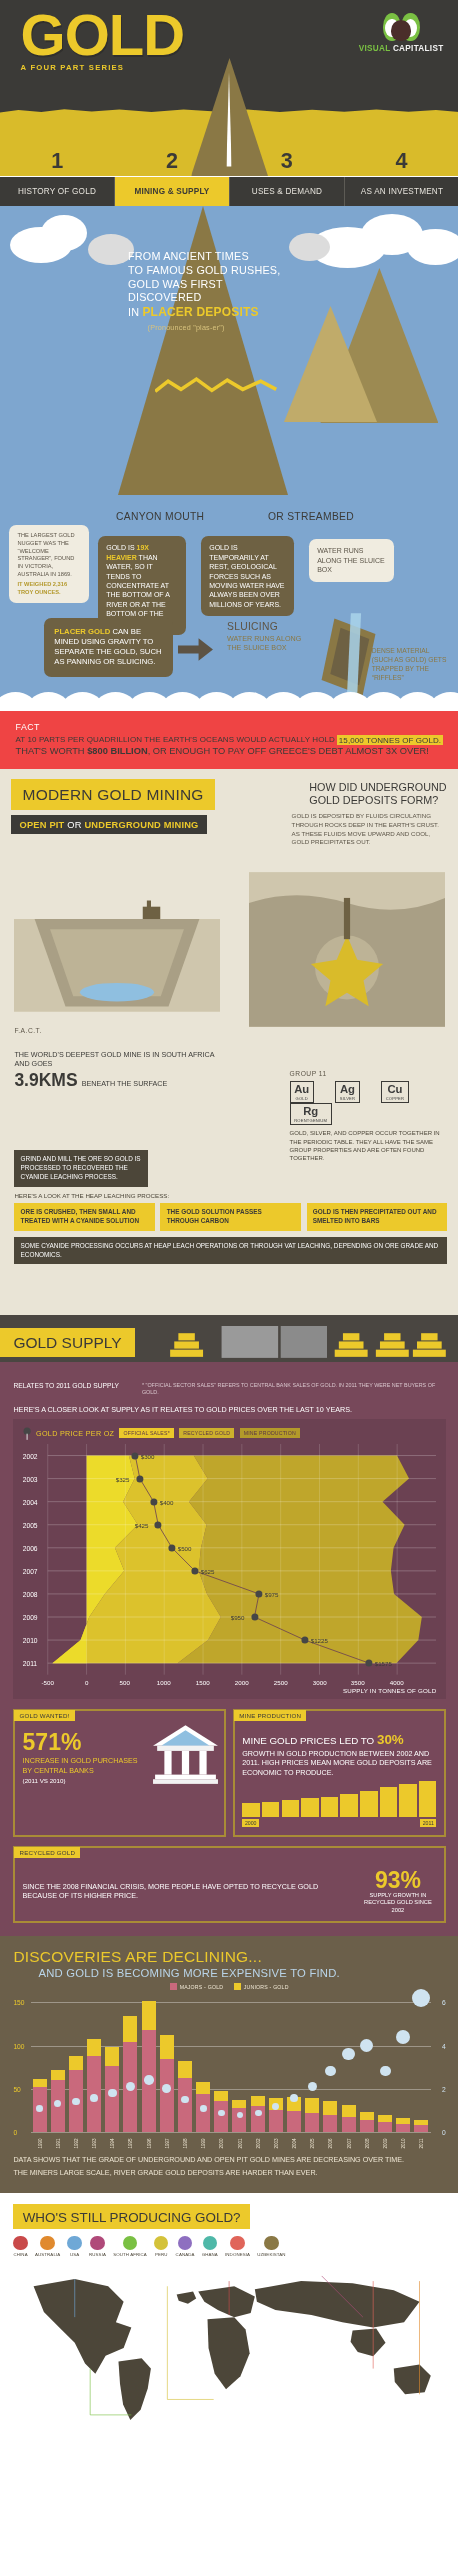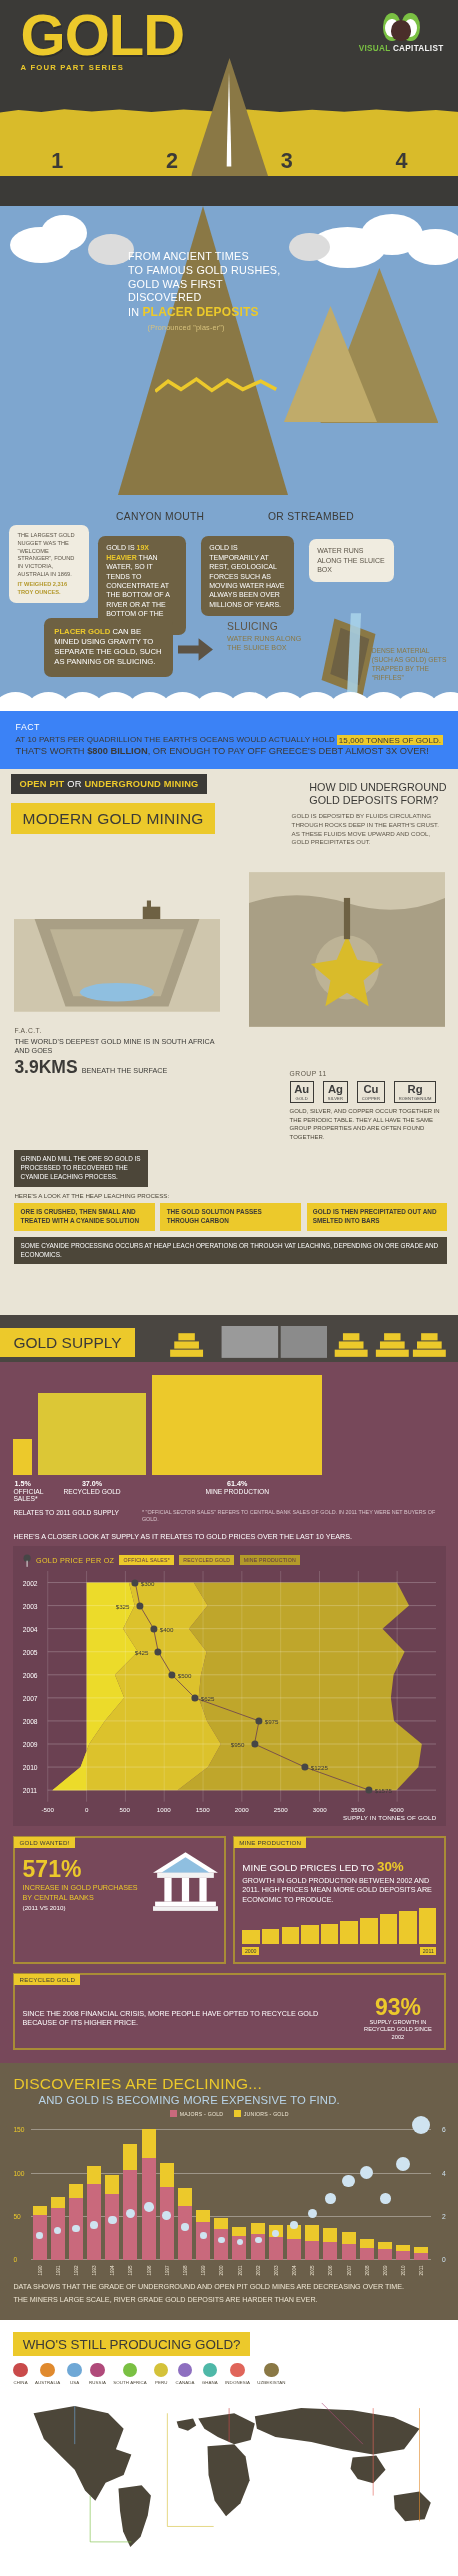--- a/index.html
+++ b/index.html
@@ -61,39 +61,39 @@
 
   .mtn-r1 { right: 20.6px; top: 62px; width: 118px; height: 155px; clip-path: polygon(50% 0,100% 100%,0 100%); background:#9c8a52; }
   .mtn-r2 { right: 82px; top: 100px; width: 93px; height: 116px; clip-path: polygon(50% 0,100% 100%,0 100%); background:#c0ab6a; }
 
   .blurb { position:absolute; background:#6e6143; color:#fff; border-radius: 7.2px; padding: 7.2px 8.2px; font-size: 7px; line-height: 1.35; }
   .blurb b { color:#ecc92b; }
 
   .sec-cap { position:absolute; color:#3b3a37; font-size: 10.3px; letter-spacing:0.3px; }
 
   
-  .factband { background:#3b82f6; padding: 11.3px 15.5px 13.4px; }
+  .factband { background:#ef4444; padding: 11.3px 15.5px 13.4px; }
   .factband .fct { color:#fff; font-size: 8.8px; letter-spacing:0.5px; margin-bottom: 3.1px; }
   .factband .line1 { font-size: 8px; color:#3b3a37; letter-spacing:0.1px; }
   .factband .line1 .hl { background:#ecc92b; padding: 0.5px 1.5px; }
   .factband .line2 { font-size: 9.3px; color:#3b3a37; margin-top: 1.5px; }
   .factband .line2 b { font-weight: 800; }
 
   
   .modern { background:#e9e4d6; position:relative; padding: 0 0 10.3px; min-height: 546px; }
   .yhead { display:inline-block; background:#ecc92b; color:#3b3a37; font-size: 15.5px; padding: 7.2px 11.3px 6.2px; letter-spacing:0.2px; }
   .subhead-dark { background:#3b3a37; color:#fff; font-size:9.3px; padding:4.6px 8.2px; display:inline-block; letter-spacing:0.2px; }
   .subhead-dark .y { color:#ecc92b; font-weight:700; }
   .rhead { position:absolute; right: 12.4px; top: 11.3px; color:#3b3a37; font-size: 10.8px; text-align:left; line-height:1.2;}
   .factline { font-size: 7.2px; color:#3b3a37; }
   .bignum { font-size: 17.5px; font-weight:800; color:#3b3a37; }
 
   .dark-card { background:#4c4639; color:#fff; font-size:6.4px; line-height:1.35; padding:5.2px 6.2px; }
   .gold-card { background:#ecc92b; color:#3b3a37; font-size:6.4px; line-height:1.35; padding:5.2px 6.2px; font-weight:600;}
-  .elembox { display:inline-block; border:1px solid #3b3a37; padding:2.1px 3.6px 1.5px; text-align:center; margin-right:7px; }
+  .elembox { display:inline-block; border:1px solid #3b3a37; padding:2.1px 3.6px 1.5px; text-align:center; margin-right:19px; }
   .elembox .sym { font-size: 11.3px; font-weight:800; line-height:1; }
   .elembox .nm { font-size: 4.1px; letter-spacing:0.2px; }
 
   
   .supply { background:#77485a; position:relative; padding: 0 0 12.4px; }
   .supply-top { background:#4a4641; height: 47px; position:relative; }
   .supply-title { position:absolute; left:0; top:12.4px; background:#ecc92b; color:#3b3a37; font-size:15.5px; padding:6.2px 13.4px 5.2px; }
   .supply-lead { color:#fff; font-size:8.2px; line-height:1.35; }
   .streams { display:flex; align-items:flex-end; gap:6.2px; }
   .pctlab { color:#fff; text-align:center; }
@@ -178,20 +178,26 @@
         <span class="pyr-shine"></span>
       </div>
 
     <div class="nav-nums">
       <div class="nav-num">1</div>
       <div class="nav-num">2</div>
       <div class="nav-num">3</div>
       <div class="nav-num">4</div>
     </div>
 
+    <div class="nav">
+      <div class="nav-item">HISTORY OF GOLD</div>
+      <div class="nav-item active">MINING &amp; SUPPLY</div>
+      <div class="nav-item">USES &amp; DEMAND</div>
+      <div class="nav-item">AS AN INVESTMENT</div>
+    </div>
   </div>
 
   <div class="sky">
 
     <div class="clouds-top">
       <span class="cl" style="left:10.3px;top:20.6px;width:62px;height:36px;"></span>
       <span class="cl" style="left:41px;top:9.3px;width:46px;height:36px;"></span>
       <span class="cl" style="left:309px;top:20.6px;width:77px;height:41px;"></span>
       <span class="cl" style="left:361px;top:8.2px;width:62px;height:41px;"></span>
       <span class="cl" style="left:407px;top:23px;width:57px;height:36px;"></span>
@@ -279,27 +285,27 @@
     <div class="fct">FACT</div>
     <div class="line1">
       <span>AT 10 PARTS PER QUADRILLION THE EARTH'S OCEANS WOULD ACTUALLY HOLD </span><span class="hl">15,000 TONNES OF GOLD.</span>
     </div>
     <div class="line2">
       <span>THAT'S WORTH </span><b>$800 BILLION</b><span>, OR ENOUGH TO PAY OFF GREECE'S DEBT ALMOST 3X OVER!</span>
     </div>
   </div>
 
   <div class="modern">
+    <div style="padding:9.3px 0 0 11.3px;">
+      <div class="yhead">MODERN GOLD MINING</div>
+    </div>
     <div style="padding:5.2px 0 0 11.3px;">
       <div class="subhead-dark">
         <span class="y">OPEN PIT</span><span> OR </span><span class="y">UNDERGROUND MINING</span>
       </div>
-    </div>
-    <div style="padding:9.3px 0 0 11.3px;">
-      <div class="yhead">MODERN GOLD MINING</div>
     </div>
 
     <div class="rhead">
       <div>HOW DID UNDERGROUND</div>
       <div>GOLD DEPOSITS FORM?</div>
     </div>
     <div style="position:absolute;right:12.4px;top:43px;width:155px;font-size:6.2px;color:#5c5548;line-height:1.4">GOLD IS DEPOSITED BY FLUIDS CIRCULATING THROUGH ROCKS DEEP IN THE EARTH'S CRUST. AS THESE FLUIDS MOVE UPWARD AND COOL, GOLD PRECIPITATES OUT.</div>
 
     <svg style="position:absolute;left:14.4px;top:88px;" width="206" height="155" viewBox="0 0 400 300">
       <rect x="0" y="120" width="400" height="180" fill="#cfc6ad"></rect>
@@ -313,21 +319,21 @@
     <svg style="position:absolute;right:14.4px;top:103px;" width="196" height="155" viewBox="0 0 380 300">
       <rect x="0" y="0" width="380" height="300" fill="#cfc6ad"></rect>
       <path d="M0 60 Q90 30 190 60 T380 50 L380 300 L0 300 Z" fill="#a99f85"></path>
       <circle cx="190" cy="185" r="62" fill="#bdb396"></circle>
       <path d="M190 123 L210 170 L260 178 L222 210 L232 260 L190 234 L148 260 L158 210 L120 178 L170 170 Z" fill="#d9bb2a"></path>
       <rect x="184" y="50" width="12" height="80" fill="#6e6143"></rect>
     </svg>
 
     <div style="position:absolute;left:14.4px;top:258px;width:216px;">
       <div style="font-size:6.7px;letter-spacing:0.5px;color:#5c5548">F.A.C.T.</div>
-      <div class="factline" style="margin-top:3px">THE WORLD'S DEEPEST GOLD MINE IS IN SOUTH AFRICA AND GOES</div>
+      <div class="factline" style="margin-top:16px">THE WORLD'S DEEPEST GOLD MINE IS IN SOUTH AFRICA AND GOES</div>
       <div style="display:flex;align-items:baseline;gap:4.1px;margin-top:2.1px">
         <span class="bignum">3.9KMS</span>
         <span class="factline">BENEATH THE SURFACE</span>
       </div>
     </div>
 
 
     <div style="position:absolute;right:14.4px;top:301px;width:155px;">
       <div style="font-size:6.7px;color:#5c5548;letter-spacing:0.5px;">GROUP 11</div>
       <div style="margin-top:4.1px">
@@ -380,41 +386,20 @@
           <rect x="472" y="46" width="64" height="14"></rect>
             <rect x="480" y="30" width="48" height="14"></rect>
             <rect x="488" y="14" width="32" height="14"></rect>
         </g>
         <rect x="100" y="0" width="110" height="62" fill="#9a9a9a"></rect>
         <rect x="215" y="0" width="90" height="62" fill="#8b8b8b"></rect>
       </svg>
     </div>
 
     <div style="display:flex;padding:12.4px 13.4px 0;gap:12.4px;align-items:flex-end;">
-      <div style="flex:1">
-        <div class="streams">
-          <div style="width:18.5px;height:36px;background:#ecc92b;"></div>
-          <div style="width:108px;height:82px;background:#e2cf35;opacity:.95;"></div>
-          <div style="width:170px;height:100px;background:#ecc92b;"></div>
-        </div>
-        <div style="display:flex;gap:6.2px;margin-top:4.1px;">
-          <div class="pctlab" style="width:18.5px">
-            <div class="p">1.5%</div>
-            <div class="n">OFFICIAL SALES*</div>
-          </div>
-          <div class="pctlab" style="width:108px">
-            <div class="p">37.0%</div>
-            <div class="n">RECYCLED GOLD</div>
-          </div>
-          <div class="pctlab" style="width:170px">
-            <div class="p">61.4%</div>
-            <div class="n">MINE PRODUCTION</div>
-          </div>
-        </div>
-      </div>
     </div>
 
     <div style="display:flex;padding:7.2px 13.4px 0;gap:15.5px;">
       <div style="color:#fff;font-size:6.7px;width:113px">RELATES TO 2011 GOLD SUPPLY</div>
       <div class="footnote" style="flex:1">* "OFFICIAL SECTOR SALES" REFERS TO CENTRAL BANK SALES OF GOLD. IN 2011 THEY WERE NET BUYERS OF GOLD.</div>
     </div>
 
     <div style="color:#fff;font-size:7.2px;padding:9.3px 13.4px 5.2px;">HERE'S A CLOSER LOOK AT SUPPLY AS IT RELATES TO GOLD PRICES OVER THE LAST 10 YEARS.</div>
 
     <div class="chartwrap">

